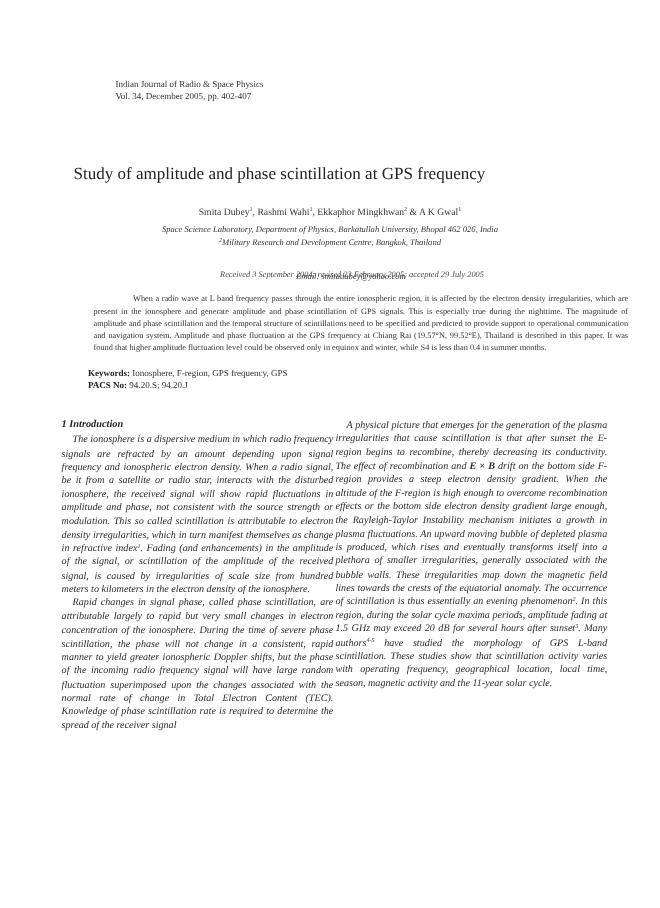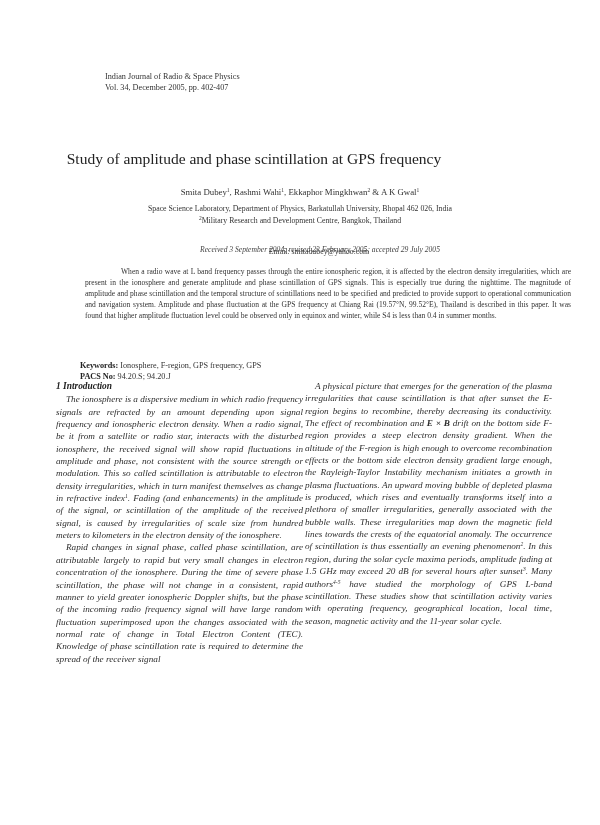--- a/index.html
+++ b/index.html
@@ -15,35 +15,35 @@
   .title {
     position: absolute; left: 0; width: 508px; top: 150px;
     text-align: center; font-size: 15.5px; color: #222;
   }
   .authors {
     position: absolute; left: 0; width: 600px; top: 187px;
     text-align: center; font-size: 8.8px; color: #333;
   }
   .affil {
     position: absolute; left: 0; width: 600px;
-    text-align: center; font-size: 7.8px; color: #333; line-height: 10px;
+    text-align: center; font-size: 7.8px; color: #333; line-height: 10px; font-style: italic;
   }
   .received {
     position: absolute; left: 0; width: 600px; top: 245px;
     text-align: center; font-size: 7.6px; font-style: italic; color: #444; padding-left: 20px;
   }
   sup { font-size: 5.5px; vertical-align: 3px; line-height: 0; }
   .abstract {
     position: absolute; left: 57px; width: 486px; top: 266px;
     font-size: 7.55px; line-height: 11px; text-align: justify; color: #333;
     text-indent: 36px;
     margin-left: 28px;
   }
   .keywords {
-    position: absolute; left: 80px; top: 360px;
+    position: absolute; left: 80px; top: 334px;
     font-size: 8.2px; line-height: 11px; color: #333;
   }
   .keywords b { color: #222; }
   .col {
     position: absolute; top: 380px; width: 247px;
     font-size: 9.2px; line-height: 12.35px; text-align: justify; color: #2e2e2e; font-style: italic;
   }
   .col.left { left: 56px; }
   .col.right { left: 305px; }
   .col h2 {

